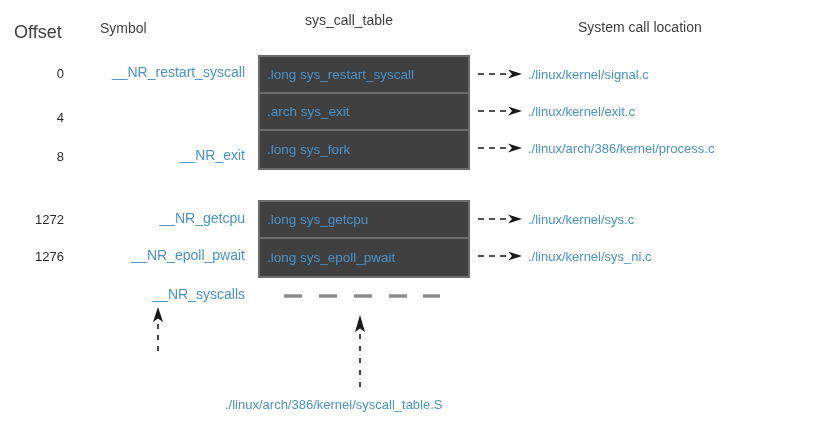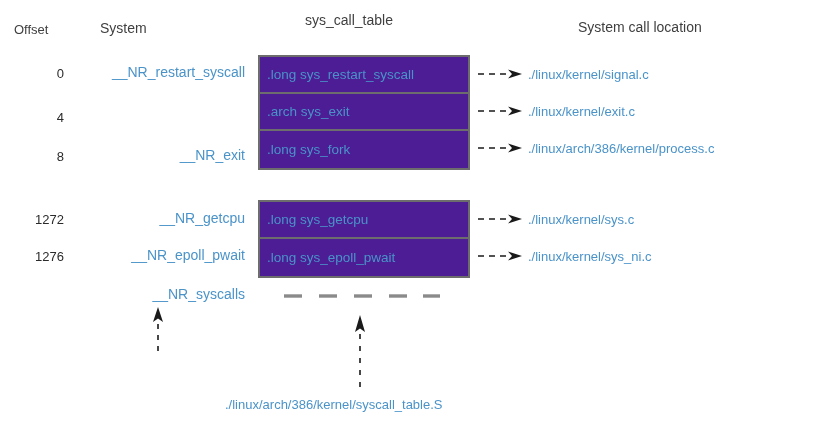--- a/index.html
+++ b/index.html
@@ -16,21 +16,21 @@
     position: relative;
     width: 824px;
     height: 446px;
     background: #ffffff;
     overflow: hidden;
   }
   .abs { position: absolute; }
 
   
   .col-header {
-    font-size: 13px;
+    font-size: 18px;
     color: #3f3f3f;
     white-space: nowrap;
   }
   .hdr-offset { left: 14px;  top: 22px; }
   .hdr-symbol { left: 100px; top: 20px; font-size: 14px; }
   .hdr-table  { left: 305px; top: 12px; font-size: 14px; }
   .hdr-loc    { left: 534px; top: 19px; font-size: 14px; margin-left: 44px; }
 
   
   .offset-val {
@@ -51,21 +51,21 @@
     color: #4a93c9;
     white-space: nowrap;
   }
 
   
   .tablebox {
     left: 258px;
     width: 212px;
     border: 2px solid #6d6d6d;
     box-sizing: border-box;
-    background: #4c1d95;
+    background: #404040;
   }
   .tablebox .cell {
     height: 37px;
     box-sizing: border-box;
     border-bottom: 2px solid #6d6d6d;
     display: flex;
     align-items: center;
     padding-left: 7px;
     font-size: 13.5px;
     color: #4a93c9;
@@ -107,21 +107,21 @@
   }
   .cap-unistd  { left: 57px;  top: 355px; }
   .cap-syscall { left: 225px; top: 397px; }
 </style>
 </head>
 <body>
 
 <div id="canvas">
 
   <div class="abs col-header hdr-offset">Offset</div>
-  <div class="abs col-header hdr-symbol">System</div>
+  <div class="abs col-header hdr-symbol">Symbol</div>
   <div class="abs col-header hdr-table">sys_call_table</div>
   <div class="abs col-header hdr-loc">System call location</div>
 
   <div class="abs offset-val" style="top:66px">0</div>
   <div class="abs offset-val" style="top:110px">4</div>
   <div class="abs offset-val" style="top:149px">8</div>
 
   <div class="abs symbol-val" style="top:64px">__NR_restart_syscall</div>
   <div class="abs symbol-val" style="top:147px">__NR_exit</div>
 

